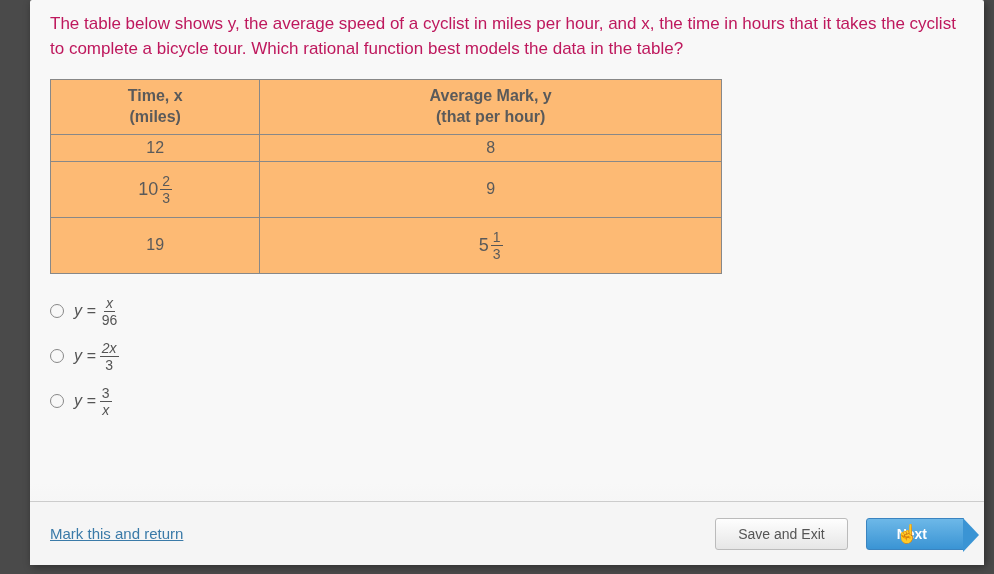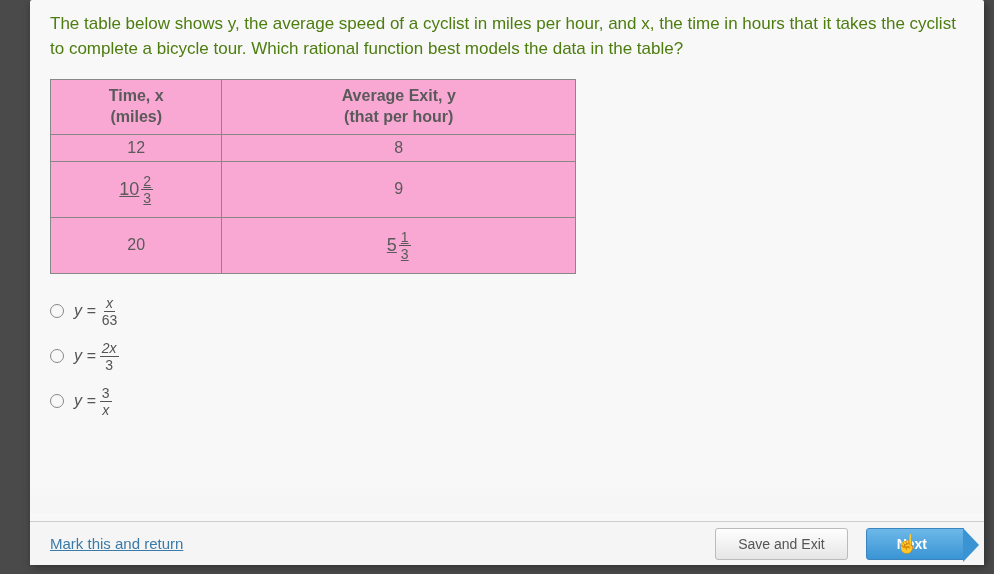--- a/index.html
+++ b/index.html
@@ -17,28 +17,28 @@
       height: 565px;
       border-radius: 2px;
       box-shadow: 2px 2px 8px rgba(0,0,0,0.4);
       position: relative;
       padding: 12px 20px 0 20px;
       color: #5a5a5a;
     }
     .question-text {
       font-size: 17px;
       line-height: 1.45;
-      color: #4d7c0f;
+      color: #be185d;
       margin-bottom: 18px;
     }
     .table-wrap {
       border: 1px solid #888;
       border-collapse: collapse;
-      width: 526px;
-      background: #f9a8d4;
+      width: 672px;
+      background: #fdba74;
     }
     .table-wrap th, .table-wrap td {
       border: 1px solid #888;
       text-align: center;
       padding: 4px 0;
       font-size: 16px;
       color: #5a5a5a;
     }
     .table-wrap th {
       font-weight: bold;
@@ -67,27 +67,27 @@
     .frac {
       display: inline-flex;
       flex-direction: column;
       align-items: center;
       vertical-align: middle;
       line-height: 1;
       font-size: 14px;
     }
     .frac .num { padding: 0 2px 1px 2px; border-bottom: 1px solid #555; }
     .frac .den { padding: 1px 2px 0 2px; }
-    .mixed { display: inline-flex; align-items: center; gap: 2px; text-decoration: underline; }
+    .mixed { display: inline-flex; align-items: center; gap: 2px; }
     .mixed .whole { font-size: 18px; }
     .eq { display: inline-flex; align-items: center; gap: 4px; }
     .footer {
       position: absolute;
       left: 0; right: 0; bottom: 0;
-      height: 44px;
+      height: 64px;
       border-top: 1px solid #ccc;
       display: flex;
       align-items: center;
       padding: 0 20px;
       background: #f5f5f5;
     }
     .mark-link {
       color: #3a7aa8;
       text-decoration: underline;
       font-size: 15px;
@@ -161,21 +161,21 @@
   <div class="question-text">The table below shows y, the average speed of a cyclist in miles per hour, and x, the time in hours that it takes the cyclist to complete a bicycle tour. Which rational function best models the data in the table?</div>
 
   <table class="table-wrap">
     <thead>
       <tr>
         <th>
           <span>Time, x</span><br>
           <span>(miles)</span>
         </th>
         <th>
-          <span>Average Exit, y</span><br>
+          <span>Average Mark, y</span><br>
           <span>(that per hour)</span>
         </th>
       </tr>
     </thead>
     <tbody>
       <tr>
         <td>12</td>
         <td>8</td>
       </tr>
       <tr>
@@ -184,42 +184,42 @@
             <span class="whole">10</span>
             <span class="frac">
               <span class="num">2</span>
               <span class="den">3</span>
             </span>
           </span>
         </td>
         <td class="tall">9</td>
       </tr>
       <tr>
-        <td class="tall">20</td>
+        <td class="tall">19</td>
         <td class="tall">
           <span class="mixed">
             <span class="whole">5</span>
             <span class="frac">
               <span class="num">1</span>
               <span class="den">3</span>
             </span>
           </span>
         </td>
       </tr>
     </tbody>
   </table>
 
   <div class="options">
     <div class="option-row">
       <div class="radio"></div>
       <span class="eq">
         <span class="italic">y =</span>
         <span class="frac">
           <span class="num italic">x</span>
-          <span class="den">63</span>
+          <span class="den">96</span>
         </span>
       </span>
     </div>
     <div class="option-row">
       <div class="radio"></div>
       <span class="eq">
         <span class="italic">y =</span>
         <span class="frac">
           <span class="num italic">2x</span>
           <span class="den">3</span>

